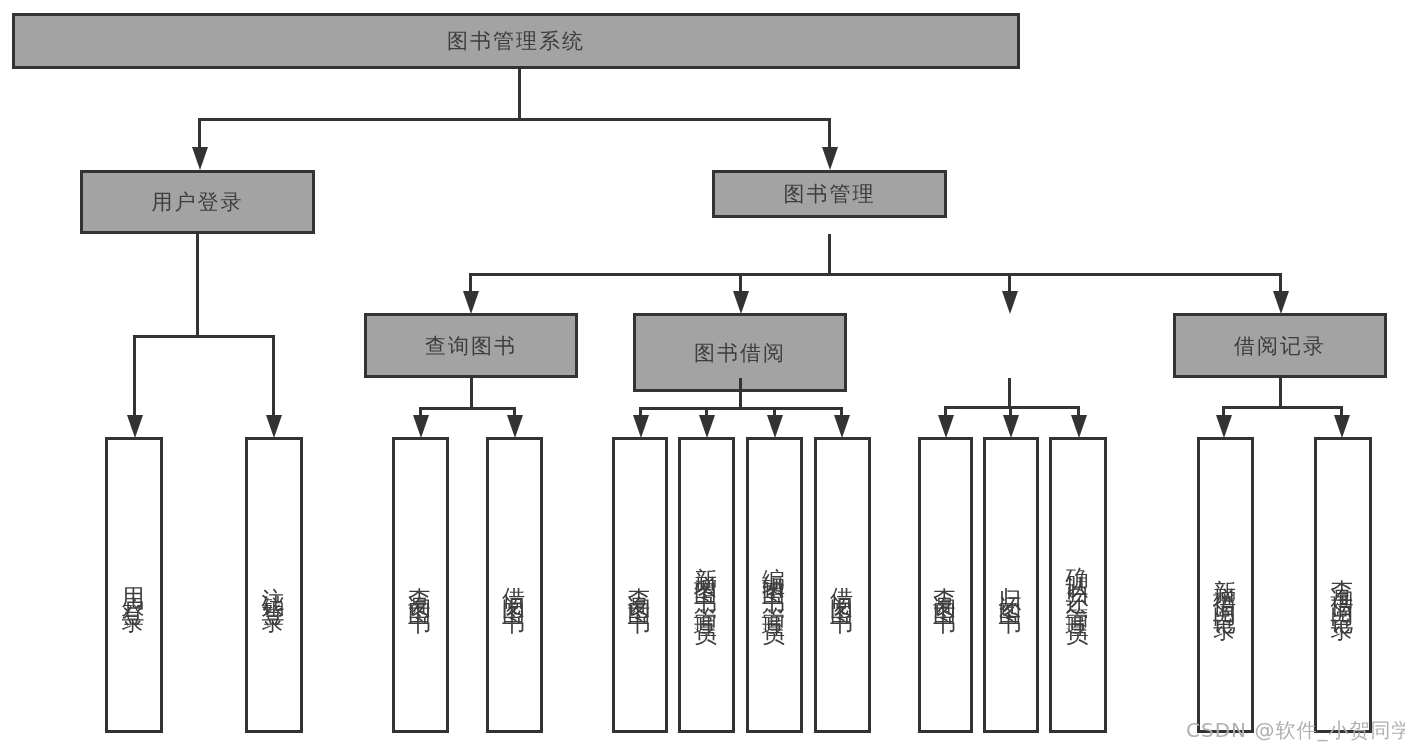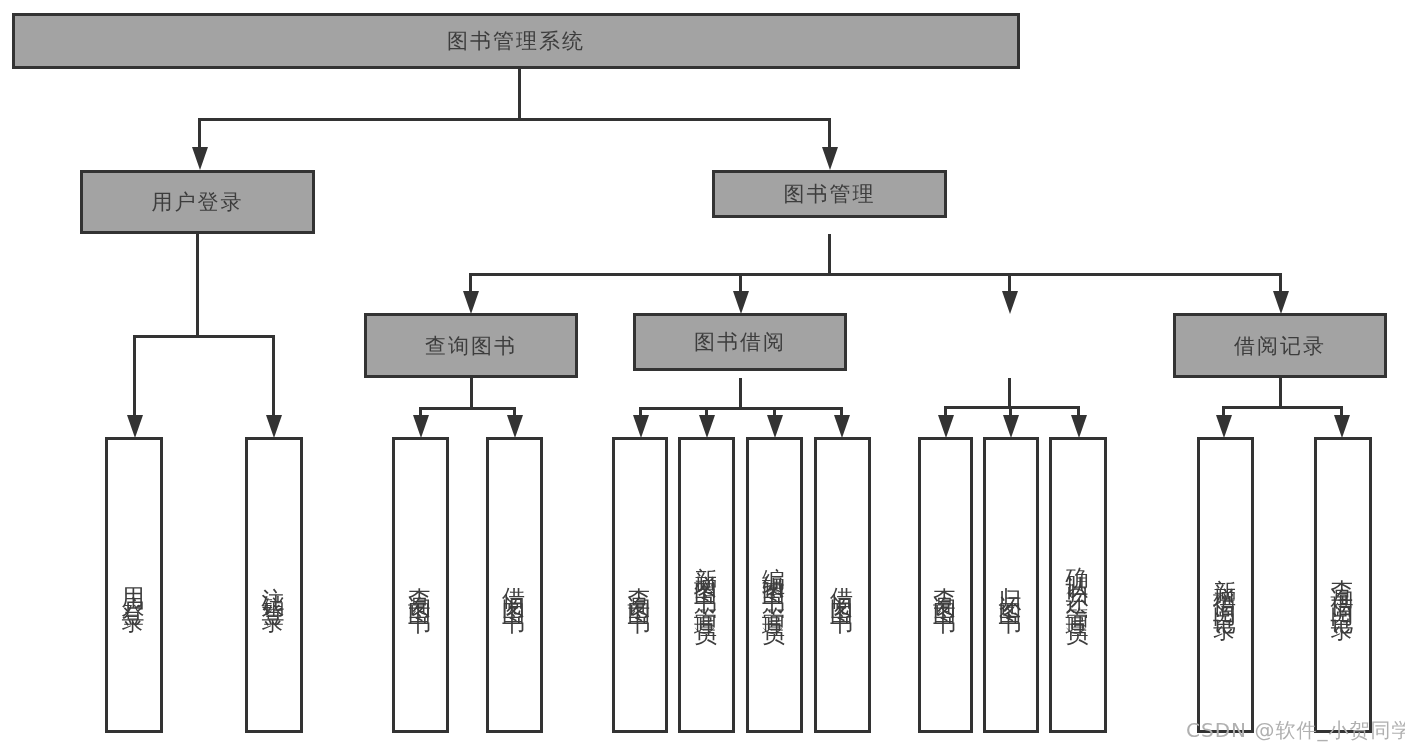--- a/index.html
+++ b/index.html
@@ -98,21 +98,21 @@
   <div class="vl" style="left:469px; top:273px; height:20px;"></div>
   <div class="ah" style="left:463px; top:291px;"></div>
   <div class="vl" style="left:739px; top:273px; height:20px;"></div>
   <div class="ah" style="left:733px; top:291px;"></div>
   <div class="vl" style="left:1008px; top:273px; height:20px;"></div>
   <div class="ah" style="left:1002px; top:291px;"></div>
   <div class="vl" style="left:1279px; top:273px; height:20px;"></div>
   <div class="ah" style="left:1273px; top:291px;"></div>
 
   <div class="hbox" style="left:364px; top:313px; width:214px; height:65px;">查询图书</div>
-  <div class="hbox" style="left:633px; top:313px; width:214px; height:58px;">图书借阅</div>
+  <div class="hbox" style="left:633px; top:313px; width:214px; height:79px;">图书借阅</div>
   <div class="hbox" style="left:1173px; top:313px; width:214px; height:65px;">借阅记录</div>
 
   <div class="vl" style="left:470px; top:378px; height:29px;"></div>
   <div class="hl" style="left:419px; top:407px; width:97px;"></div>
   <div class="vl" style="left:419px; top:407px; height:11px;"></div>
   <div class="ah" style="left:413px; top:415px;"></div>
   <div class="vl" style="left:513px; top:407px; height:11px;"></div>
   <div class="ah" style="left:507px; top:415px;"></div>
 
   <div class="vbox" style="left:392px; top:437px; width:57px; height:296px;">

